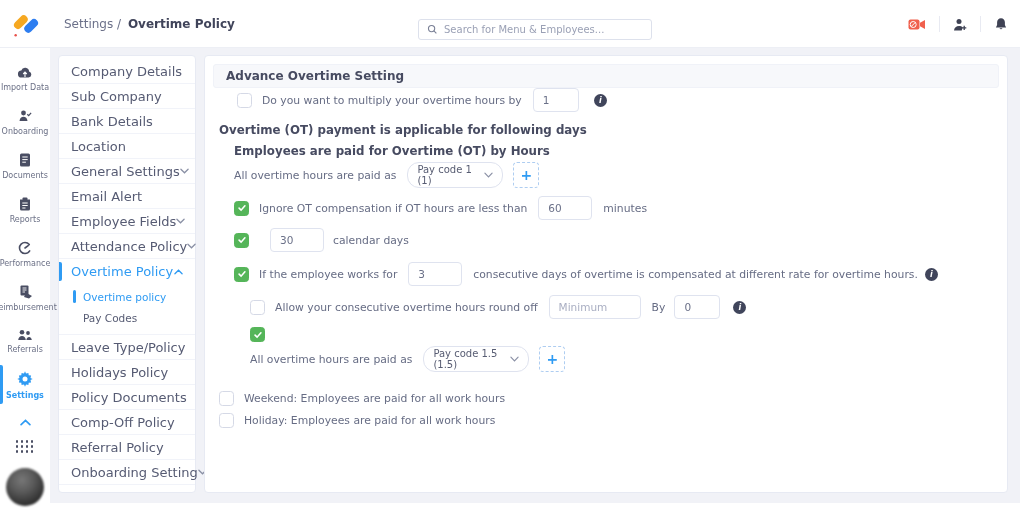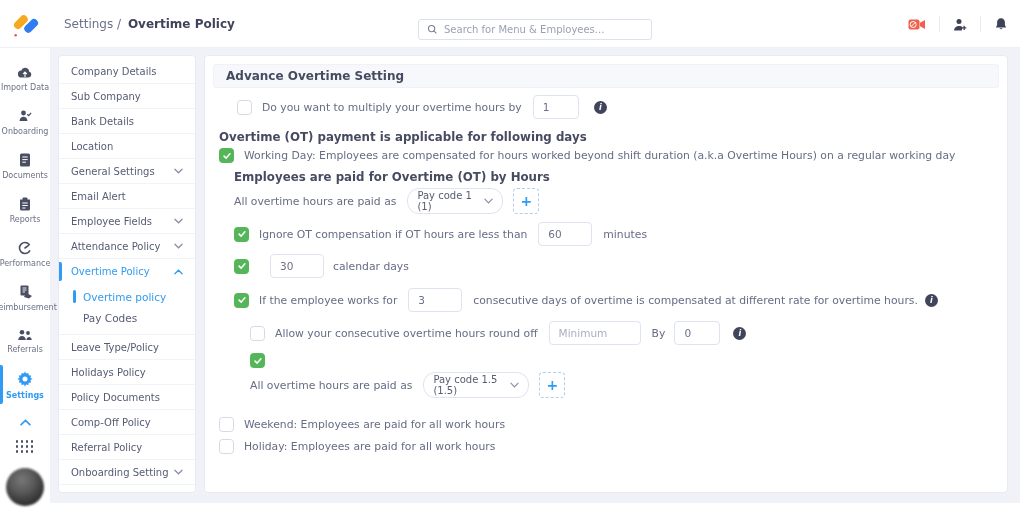--- a/index.html
+++ b/index.html
@@ -47,21 +47,21 @@
 
   
   .card { position:absolute; top:55px; background:#fff; border:1px solid #e7eaf3;
     border-radius:4px; z-index:3; }
   .side-card { left:58px; width:138px; height:438px; padding-top:3px; }
   .main-card { left:204px; width:804px; height:438px; }
 
   
   .side-item { position:relative; height:25px; display:flex; align-items:center;
     justify-content:space-between; padding:0 12px; border-bottom:1px solid #f1f3f9;
-    font-size:10px; color:#565b73; font-weight:500; cursor:pointer; white-space:nowrap; }
+    font-size:13px; color:#565b73; font-weight:500; cursor:pointer; white-space:nowrap; }
   .side-item.active { color:#2f9bf3; border-bottom:none; }
   .side-item.active::before { content:''; position:absolute; left:0; top:3px; bottom:3px;
     width:3px; background:#2f9bf3; border-radius:0 2px 2px 0; }
   .side-sub { border-bottom:1px solid #f1f3f9; padding:2px 0 6px 0; }
   .side-sub-item { height:21px; display:flex; align-items:center; padding-left:24px;
     font-size:10.5px; color:#565b73; cursor:pointer; position:relative; }
   .side-sub-item.active { color:#2f9bf3; }
   .side-sub-item.active::before { content:''; position:absolute; left:14px; top:4px; bottom:4px;
     width:2.5px; background:#2f9bf3; border-radius:2px; }
   .chev { color:#8a90a5; flex:none; }
@@ -323,43 +323,35 @@
       <svg class="chev" width="9" height="6" viewBox="0 0 10 6">
           <path d="M1 1l4 4 4-4" stroke="currentColor" stroke-width="1.4" fill="none" stroke-linecap="round"></path>
         </svg>
     </div>
   </div>
 
   <div class="card main-card">
     <div class="panel-head">Advance Overtime Setting</div>
     <div class="content">
 
-      <div class="row" style="margin-top:7px; height:24px;padding-left:18px;">
+      <div class="row" style="height:24px;padding-left:18px;">
         <span class="cb">
           <svg width="10" height="10" viewBox="0 0 12 12">
               <path d="M2.5 6.2l2.4 2.4 4.6-5.2" stroke="#fff" stroke-width="1.9" fill="none" stroke-linecap="round"></path>
             </svg>
         </span>
         <span class="lab">Do you want to multiply your overtime hours by</span>
         <input class="inp w46" style="margin-left: 11px;" value="1">
         <span class="info" style="margin-left:15px;">i</span>
       </div>
 
       <div class="row" style="margin-top:10px; height:15px;">
         <span class="h-bold">Overtime (OT) payment is applicable for following days</span>
       </div>
 
-      <div class="row" style="margin-top:4px; height:15px;">
-        <span class="cb checked">
-          <svg width="10" height="10" viewBox="0 0 12 12">
-              <path d="M2.5 6.2l2.4 2.4 4.6-5.2" stroke="#fff" stroke-width="1.9" fill="none" stroke-linecap="round"></path>
-            </svg>
-        </span>
-        <span class="lab">Working Day: Employees are compensated for hours worked beyond shift duration (a.k.a Overtime Hours) on a regular working day</span>
-      </div>
 
       <div class="row ind1" style="margin-top:6px; height:15px;">
         <span class="h-bold">Employees are paid for Overtime (OT) by Hours</span>
       </div>
 
       <div class="row ind1" style="margin-top:4px; height:26px;">
         <span class="lab">All overtime hours are paid as</span>
         <span class="sel w96" style="margin-left:11px;">
           <span>Pay code 1 (1)</span>
           <svg class="chev" width="9" height="6" viewBox="0 0 10 6">

